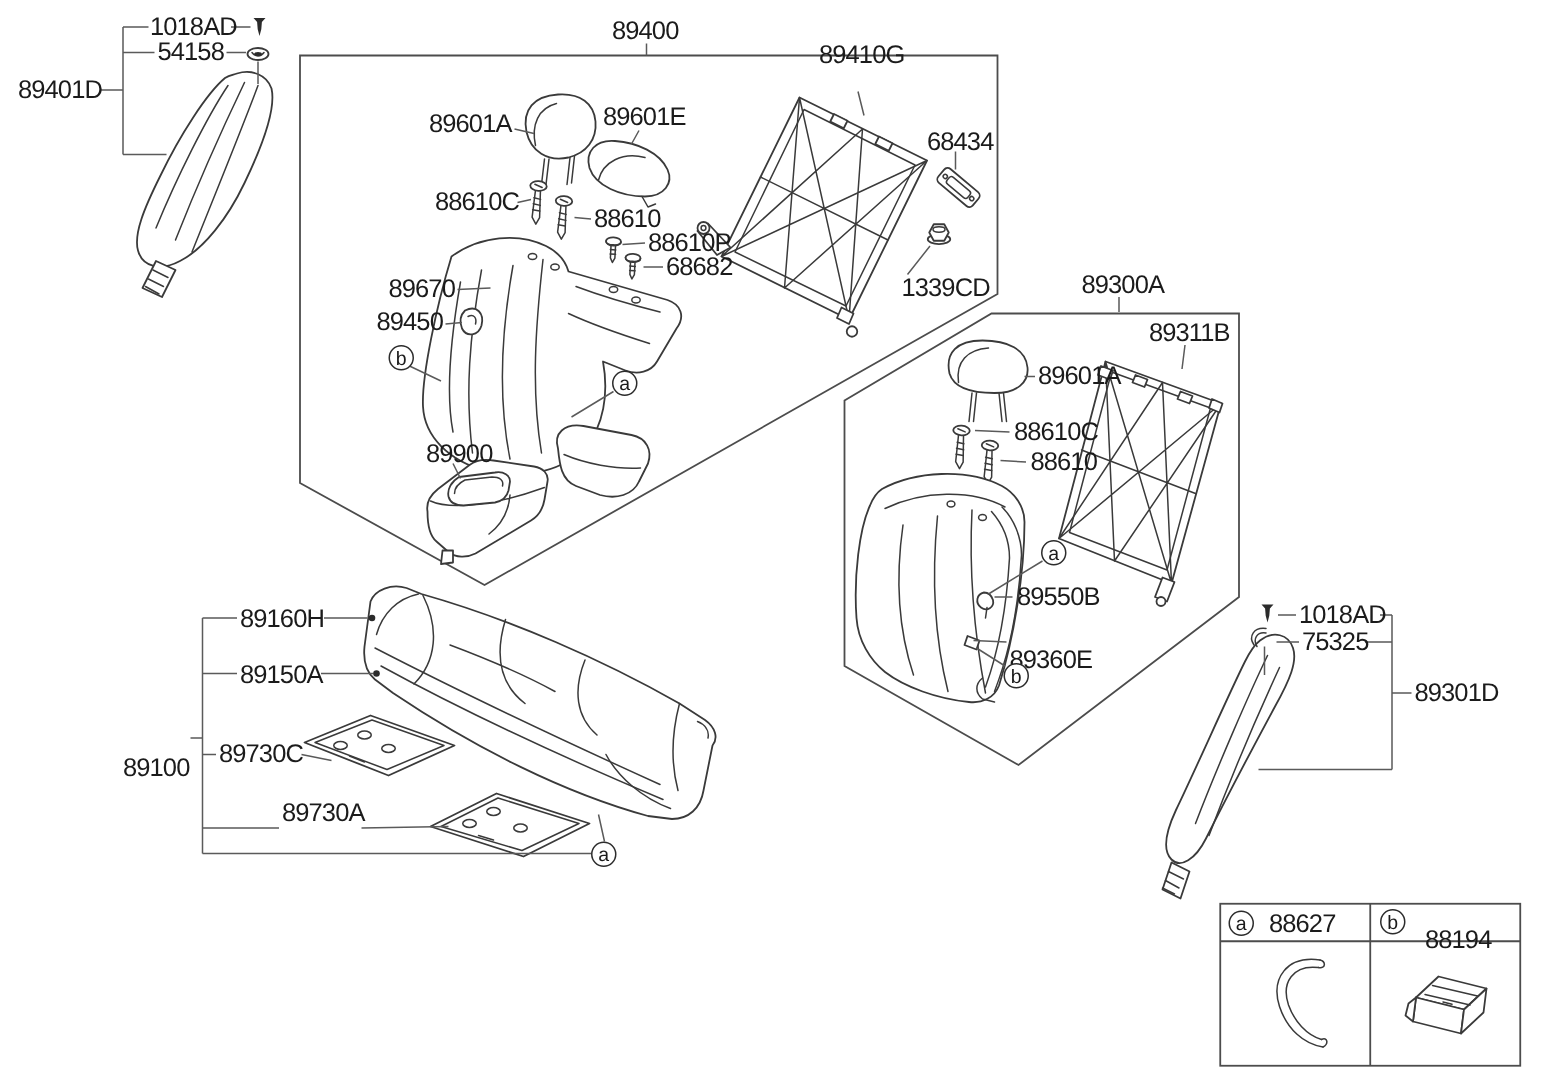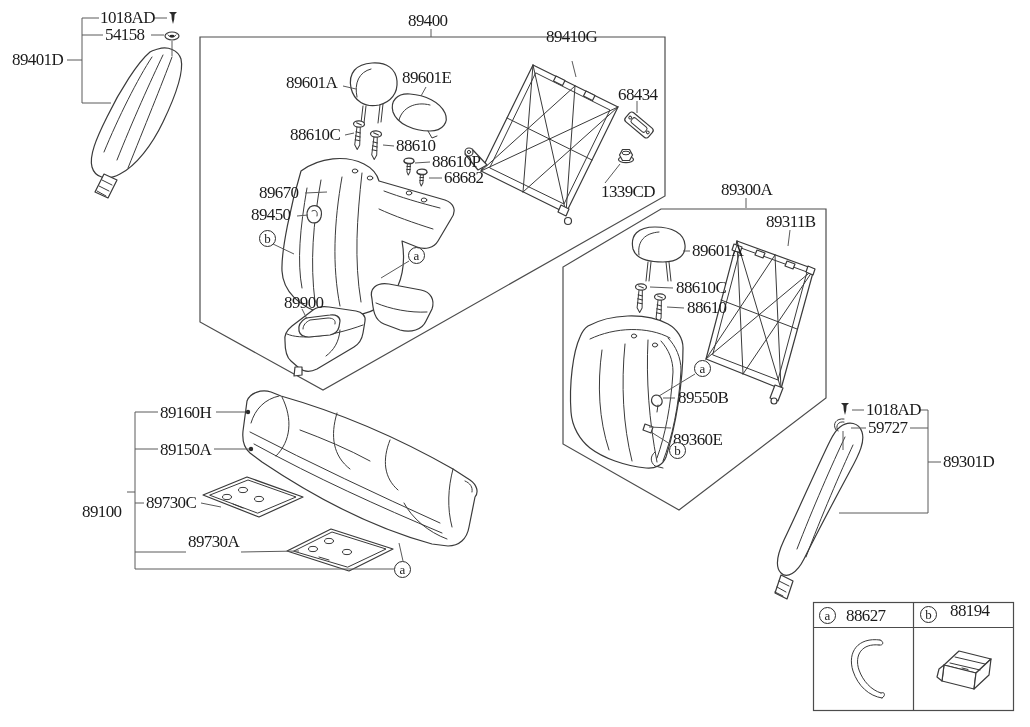--- a/index.html
+++ b/index.html
@@ -1,18 +1,18 @@
 <!DOCTYPE html>
 <html><head>
 <meta charset="utf-8">
 <title>Rear Seat Parts Diagram</title>
 <style>
   html,body{margin:0;padding:0;background:#fff}
   .stage{position:relative;width:1030px;height:727px;background:#ffffff;
-         font-family:Liberation Serif, serif;overflow:hidden}
+         font-family:Liberation Sans, sans-serif;overflow:hidden}
   svg.art{position:absolute;left:0;top:0}
   .lbl{position:absolute;font-size:17px;letter-spacing:-0.6px;line-height:15px;
        color:#1b1b1b;white-space:nowrap}
   .marker{position:absolute;width:17px;height:17px;border:1.5px solid #2c2c2c;
           border-radius:50%;background:#fff;color:#1b1b1b;font-size:13px;
           line-height:13px;display:flex;align-items:center;justify-content:center;
           box-sizing:border-box}
   
   .box{fill:none;stroke:#4c4c4c;stroke-width:1.2px}
   .ld{fill:none;stroke:#5a5a5a;stroke-width:1px}
@@ -273,27 +273,27 @@
 <div class="lbl" style="left:676px;top:280px">88610C</div>
 <div class="lbl" style="left:687px;top:300px">88610</div>
 <div class="lbl" style="left:678px;top:390px">89550B</div>
 <div class="lbl" style="left:673px;top:432px">89360E</div>
 <div class="lbl" style="left:82px;top:504px">89100</div>
 <div class="lbl" style="left:160px;top:405px">89160H</div>
 <div class="lbl" style="left:160px;top:442px">89150A</div>
 <div class="lbl" style="left:146px;top:495px">89730C</div>
 <div class="lbl" style="left:188px;top:534px">89730A</div>
 <div class="lbl" style="left:866px;top:402px">1018AD</div>
-<div class="lbl" style="left:868px;top:420px">59727</div>
+<div class="lbl" style="left:868px;top:420px">75325</div>
 <div class="lbl" style="left:943px;top:454px">89301D</div>
 
 <div class="marker" style="left:259px;top:230px">b</div>
 <div class="marker" style="left:408px;top:247px">a</div>
 <div class="marker" style="left:394px;top:561px">a</div>
 <div class="marker" style="left:694px;top:360px">a</div>
 <div class="marker" style="left:669px;top:442px">b</div>
 
 <div class="marker" style="left:819px;top:607px">a</div>
 <div class="lbl" style="left:846px;top:608px">88627</div>
 <div class="marker" style="left:920px;top:606px">b</div>
-<div class="lbl" style="left:950px;top:603px">88194</div>
+<div class="lbl" style="left:950px;top:619px">88194</div>
 
 </div>
 
 </body></html>

